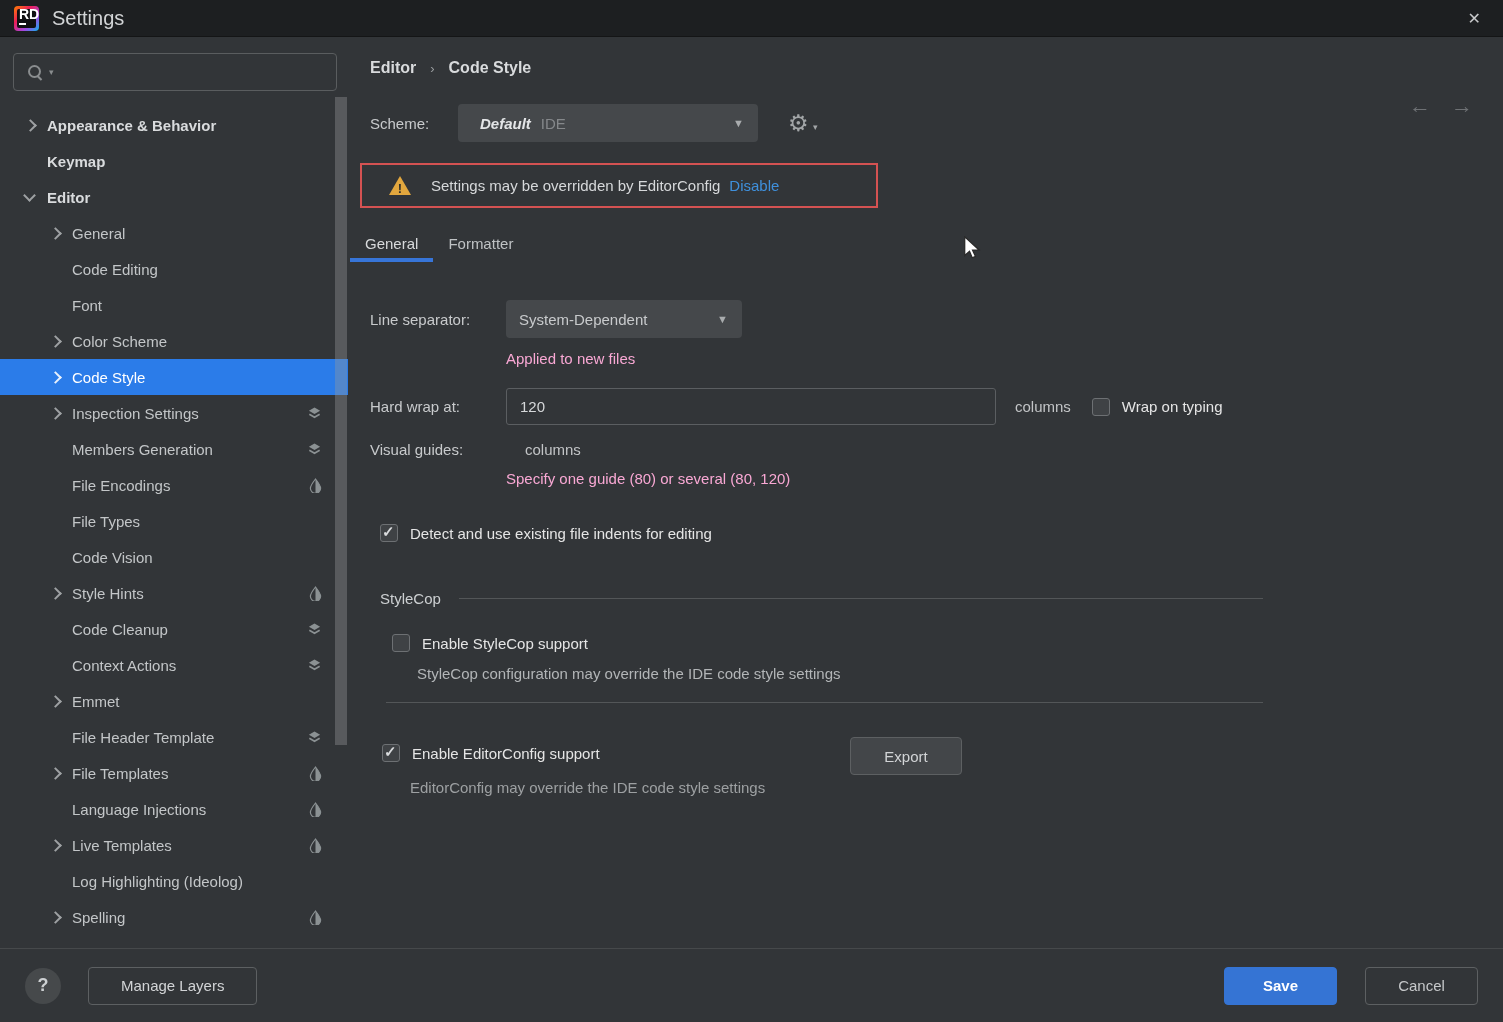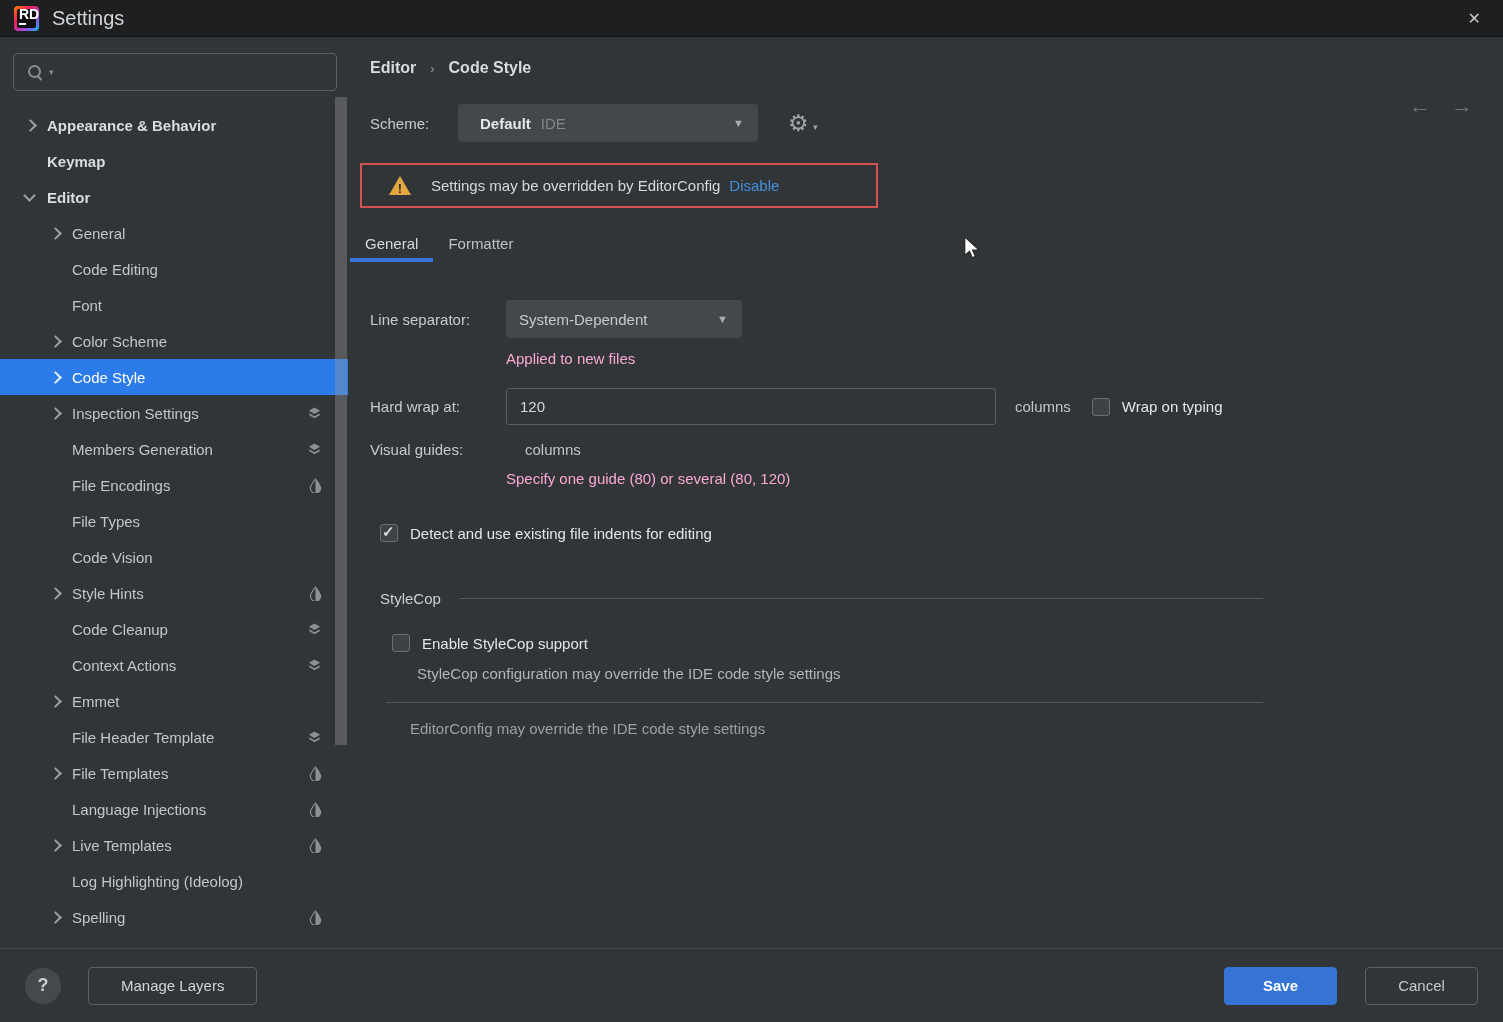--- a/index.html
+++ b/index.html
@@ -87,21 +87,21 @@
   .nav-arrow { color:#6e7174; font-size:22px; line-height:22px; }
 
   .scheme-row { margin-top:27px; display:flex; align-items:center; }
   .scheme-label { width:88px; color:#c8cacc; }
   .dropdown {
     height:38px; background:#45484b; border-radius:4px; display:flex; align-items:center;
     padding:0 14px 0 22px; cursor:default;
   }
   .dropdown .dd-arrow { margin-left:auto; color:#a9acae; font-size:11px; }
   .scheme-dd { width:300px; }
-  .scheme-value { font-weight:bold; color:#e3e5e7; }
+  .scheme-value { font-weight:bold; color:#e3e5e7;font-style:italic; }
   .scheme-suffix { color:#85888b; margin-left:10px; }
   .gear { margin-left:30px; position:relative; color:#a2a5a7; font-size:23px; line-height:23px; cursor:default; }
   .gear-caret { position:absolute; right:-9px; bottom:-4px; font-size:9px; color:#a2a5a7; }
 
   .banner {
     margin-top:21px; margin-left:-10px; width:518px; height:45px;
     border:2px solid #d45252; display:flex; align-items:center; padding:0 14px;
   }
   .warn-tri { position:relative; width:22px; height:19px; margin-left:13px; flex:0 0 auto; }
   .warn-tri::before {
@@ -425,20 +425,25 @@
           <span class="section-title">StyleCop</span>
           <span class="section-line"></span>
         </div>
         <div class="form-row" style="margin-top:27px; padding-left:22px;">
           <span class="cb"></span>
           <span class="cb-label">Enable StyleCop support</span>
         </div>
         <div class="hint" style="margin-left:47px; margin-top:13px; color:#b2b5b7;">StyleCop configuration may override the IDE code style settings</div>
         <div class="divider" style="margin-top:20px;"></div>
 
+        <div class="form-row" style="margin-top:41px; padding-left:12px; position:relative;">
+          <span class="cb checked"></span>
+          <span class="cb-label">Enable EditorConfig support</span>
+          <button class="btn export-btn">Export</button>
+        </div>
         <div class="hint" style="margin-left:40px; margin-top:17px; color:#9da0a2;">EditorConfig may override the IDE code style settings</div>
 
       </div>
     </div>
   </div>
 
   <div class="footer">
     <button class="help-btn">?</button>
     <button class="btn manage-btn">Manage Layers</button>
     <div class="footer-spacer"></div>

